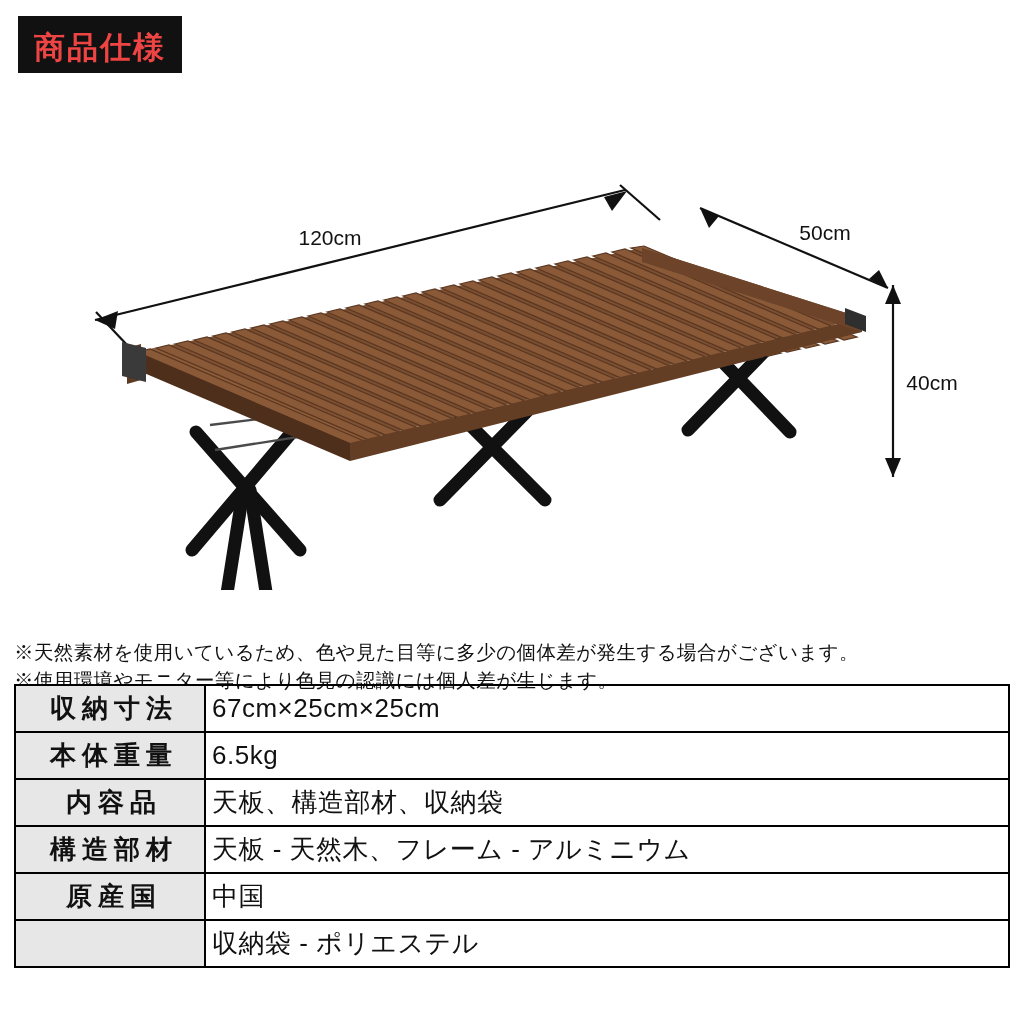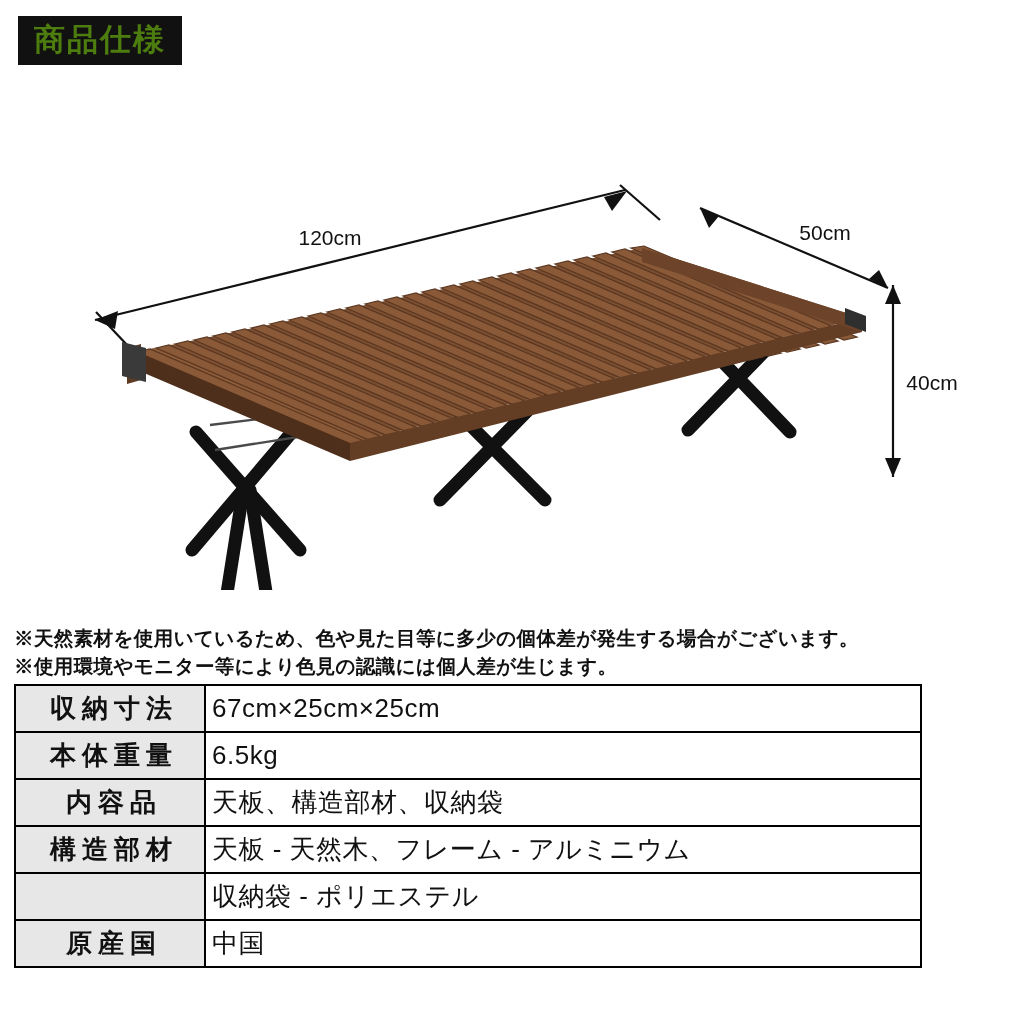--- a/index.html
+++ b/index.html
@@ -11,55 +11,54 @@
     color: #111;
     overflow: hidden;
   }
   .page { position: relative; width: 1024px; height: 1024px; }
 
   
   .badge {
     position: absolute;
     left: 18px; top: 16px;
     background: #111111;
-    color: #4d7c0f;
+    color: #ef4444;
     font-size: 31px;
     font-weight: bold;
     letter-spacing: 2px;
-    padding: 8px 16px 10px 16px;
+    padding: 16px 16px 10px 16px;
     line-height: 1;
   }
 
   
   .illus {
     position: absolute;
     left: 0; top: 80px;
     width: 1024px; height: 510px;
   }
 
   
   .notes {
     position: absolute;
-    left: 14px; top: 624px;
+    left: 14px; top: 638px;
     width: 996px;
-    font-weight: bold;
   }
   .note {
     font-size: 19.5px;
     line-height: 1.45;
     color: #111;
     letter-spacing: 0.4px;
     white-space: nowrap;
   }
 
   
   .spec-table {
     position: absolute;
     left: 14px; top: 684px;
-    width: 908px;
+    width: 996px;
     border-collapse: collapse;
     table-layout: fixed;
   }
   .spec-table td {
     border: 2px solid #000;
     padding: 0;
     height: 47px;
     vertical-align: middle;
   }
   .spec-table td.label {
@@ -205,23 +204,23 @@
       </tr>
       <tr>
         <td class="label">内容品</td>
         <td class="value">天板、構造部材、収納袋</td>
       </tr>
       <tr>
         <td class="label">構造部材</td>
         <td class="value">天板 - 天然木、フレーム - アルミニウム</td>
       </tr>
       <tr>
+        <td class="label">原産国</td>
+        <td class="value">中国</td>
+      </tr>
+      <tr>
         <td class="label blank"></td>
         <td class="value">収納袋 - ポリエステル</td>
       </tr>
-      <tr>
-        <td class="label">原産国</td>
-        <td class="value">中国</td>
-      </tr>
     </tbody>
   </table>
 
 </div>
 
 </body></html>

